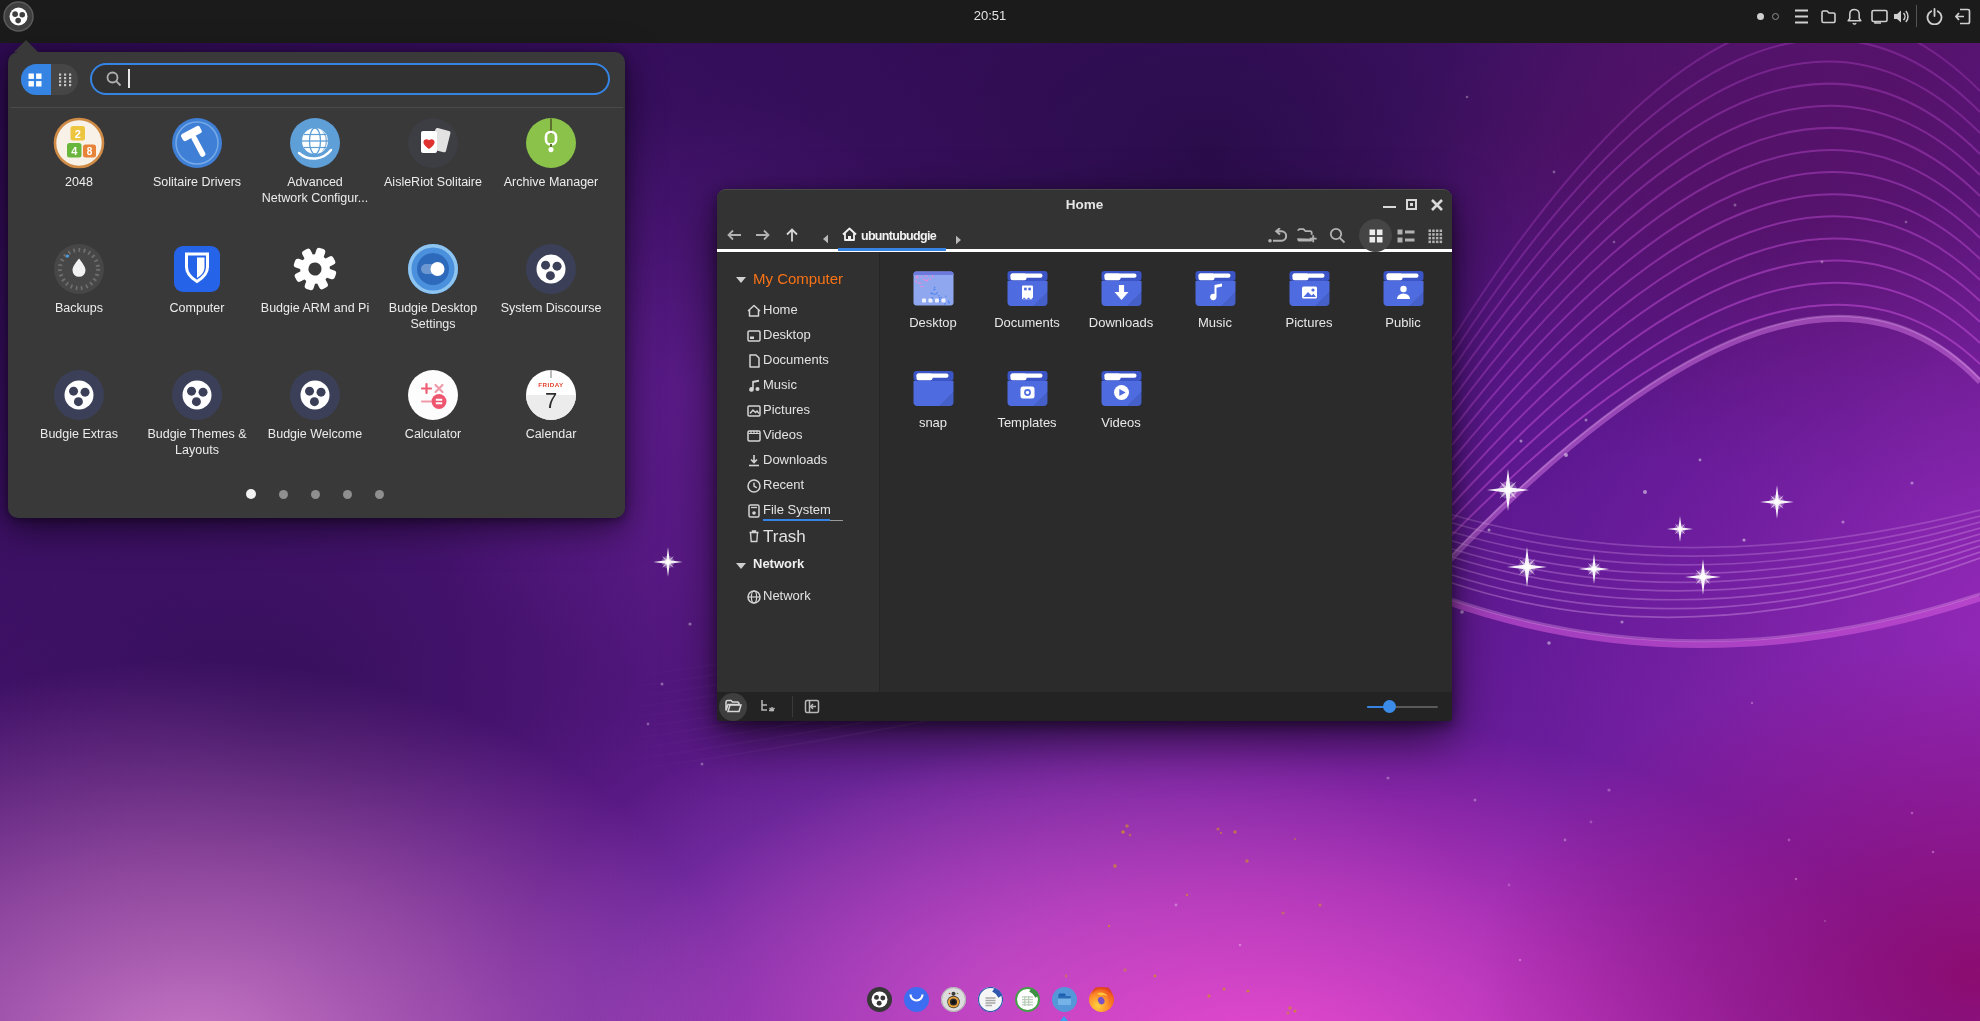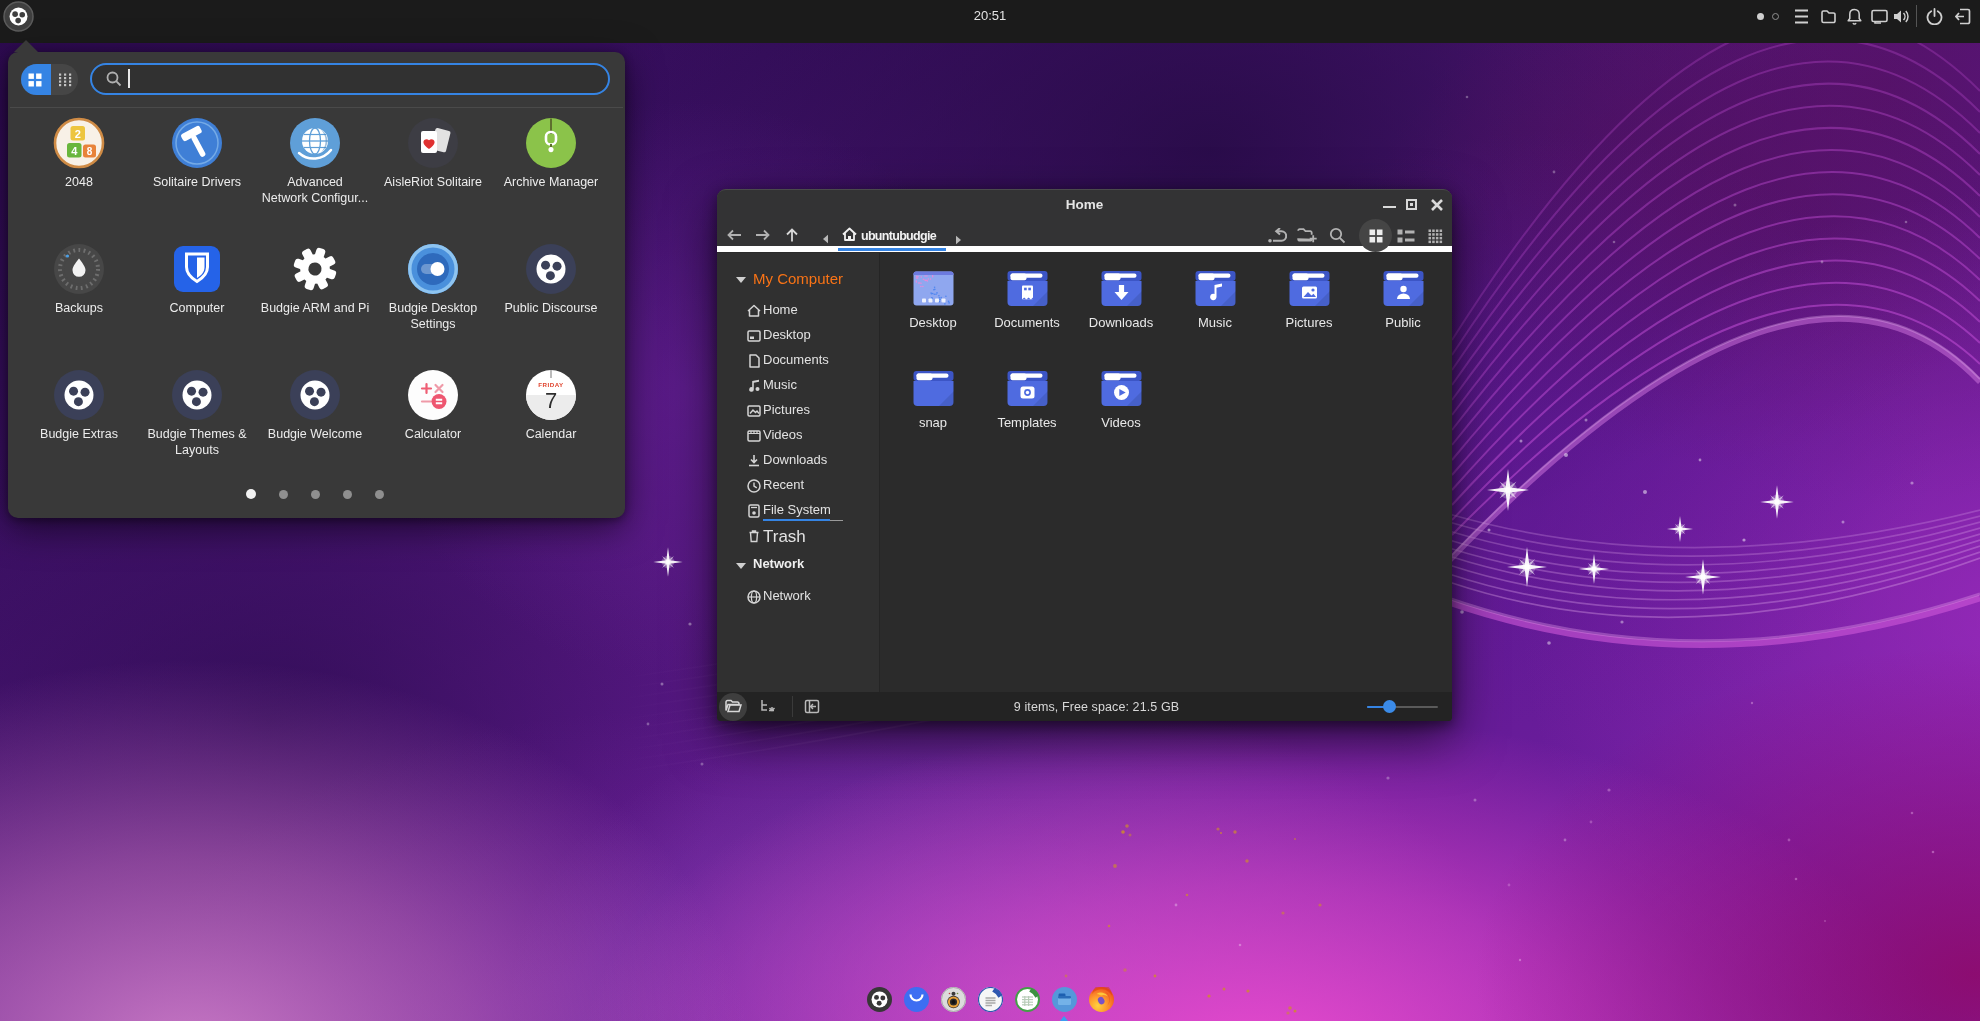--- a/index.html
+++ b/index.html
@@ -4,21 +4,21 @@
 html,body{width:1980px;height:1021px;overflow:hidden;background:#000;font-family:"Liberation Sans",sans-serif}
 #desktop{position:relative;width:1980px;height:1021px;overflow:hidden}
 #wp{position:absolute;left:0;top:0}
 #panel{position:absolute;left:0;top:0;width:1980px;height:43px;background:#1b1b1b}
 .abs{position:absolute}
 #menu{position:absolute;left:8px;top:52px;width:617px;height:466px;background:#393939;border-radius:10px;box-shadow:0 10px 36px rgba(0,0,0,.55),0 2px 8px rgba(0,0,0,.4)}
 #menu:before{content:"";position:absolute;left:6px;top:-12px;width:0;height:0;border:12px solid transparent;border-bottom-color:#393939;border-top:0}
 .applabel{position:absolute;width:118px;text-align:center;color:#ececec;font-size:12.5px;line-height:16px}
 #fmwin{position:absolute;left:717px;top:189px;width:735px;height:532px;background:#2b2b2b;border-radius:9px 9px 4px 4px;box-shadow:0 18px 50px rgba(0,0,0,.6),0 4px 14px rgba(0,0,0,.45)}
 #titlebar{position:absolute;left:0;top:0;width:735px;height:30px;background:#333334;border-radius:9px 9px 0 0;border-top:1px solid #4a4a4b}
-#toolbar{position:absolute;left:0;top:30px;width:735px;height:33px;background:#333334;border-bottom:6px solid #ffffff}
+#toolbar{position:absolute;left:0;top:30px;width:735px;height:33px;background:#333334;border-bottom:3px solid #ffffff}
 #sidebar{position:absolute;left:0;top:64px;width:163px;height:439px;background:#303030;border-right:1px solid #252525}
 #mainarea{position:absolute;left:164px;top:64px;width:571px;height:439px;background:#2b2b2b}
 #statusbar{position:absolute;left:0;top:503px;width:735px;height:29px;background:#232323;border-radius:0 0 4px 4px}
 .fmlabel{position:absolute;width:94px;text-align:center;color:#e8e8e8;font-size:13px}
 .dockic{position:absolute;width:25px;height:25px;border-radius:50%}
 </style></head><body>
 <div id="desktop">
     <svg id="wp" width="1980" height="1021" viewBox="0 0 1980 1021">
       <defs>
 <linearGradient id="gBase" x1="0" y1="0" x2="1" y2="1">
@@ -388,21 +388,21 @@
       <div class="applabel" style="left:366px;top:248px">Budgie Desktop<br>Settings</div>
       <div class="abs" style="left:517px;top:191px"><svg width="52" height="52" viewBox="0 0 52 52">
           <circle cx="26" cy="26" r="25" fill="#3b4058"></circle>
           <g transform="translate(26 26)">
             <circle r="14.5" fill="#fff"></circle>
             <circle cx="-0.58" cy="6.64" r="4.50" fill="#3b4058"></circle>
             <circle cx="-5.46" cy="-3.83" r="4.50" fill="#3b4058"></circle>
             <circle cx="6.05" cy="-2.82" r="4.50" fill="#3b4058"></circle>
           </g>
         </svg></div>
-      <div class="applabel" style="left:484px;top:248px">Public Discourse</div>
+      <div class="applabel" style="left:484px;top:248px">System Discourse</div>
       <div class="abs" style="left:45px;top:317px"><svg width="52" height="52" viewBox="0 0 52 52">
           <circle cx="26" cy="26" r="25" fill="#3b4058"></circle>
           <g transform="translate(26 26)">
             <circle r="14.5" fill="#fff"></circle>
             <circle cx="-0.58" cy="6.64" r="4.50" fill="#3b4058"></circle>
             <circle cx="-5.46" cy="-3.83" r="4.50" fill="#3b4058"></circle>
             <circle cx="6.05" cy="-2.82" r="4.50" fill="#3b4058"></circle>
           </g>
         </svg></div>
       <div class="applabel" style="left:12px;top:374px">Budgie Extras</div>
@@ -763,21 +763,20 @@
         <div class="abs" style="left:42px;top:7px"><svg width="16" height="15" viewBox="0 0 16 15">
             <path d="M3 1 v10 h5 M3 6 h5 M10.5 9 l2.5 2.5 l2.5 -2.5 M13 11 v-3" fill="none" stroke="#b8b8b8" stroke-width="1.5"></path>
             <path d="M10 11.5 h5" stroke="#b8b8b8" stroke-width="1.5"></path>
           </svg></div>
         <div class="abs" style="left:75px;top:4px;width:1px;height:21px;background:#3a3a3a"></div>
         <div class="abs" style="left:87px;top:7px"><svg width="16" height="15" viewBox="0 0 16 15">
             <rect x="1.5" y="1.5" width="13" height="12" rx="1.5" fill="none" stroke="#b8b8b8" stroke-width="1.5"></rect>
             <path d="M5.5 1.5 v12" stroke="#b8b8b8" stroke-width="1.5"></path>
             <path d="M12 7.5 h-5 M9 5 L6.5 7.5 L9 10" fill="none" stroke="#b8b8b8" stroke-width="1.4"></path>
           </svg></div>
-        <div class="abs" style="left:12px;top:7.5px;width:735px;text-align:center;color:#d8d8d8;font-size:12.5px;letter-spacing:0.1px">9 items, Free space: 21.5 GB</div>
         <div class="abs" style="left:650px;top:13.5px;width:71px;height:2.5px;border-radius:2px;background:#5a5a5a"></div>
         <div class="abs" style="left:650px;top:13.5px;width:23px;height:2.5px;border-radius:2px;background:#3584e4"></div>
         <div class="abs" style="left:666px;top:8px;width:13px;height:13px;border-radius:50%;background:#3b8be8"></div>
       </div>
     </div>
     <div class="dockic" style="left:866.5px;top:987px"><svg width="25" height="25" viewBox="0 0 25 25">
         <circle cx="12.5" cy="12.5" r="12.5" fill="#373737"></circle>
         <g transform="translate(12.5 12.5)">
           <circle r="8" fill="#fff"></circle>
           <circle cx="-0.32" cy="3.67" r="2.48" fill="#373737"></circle>

